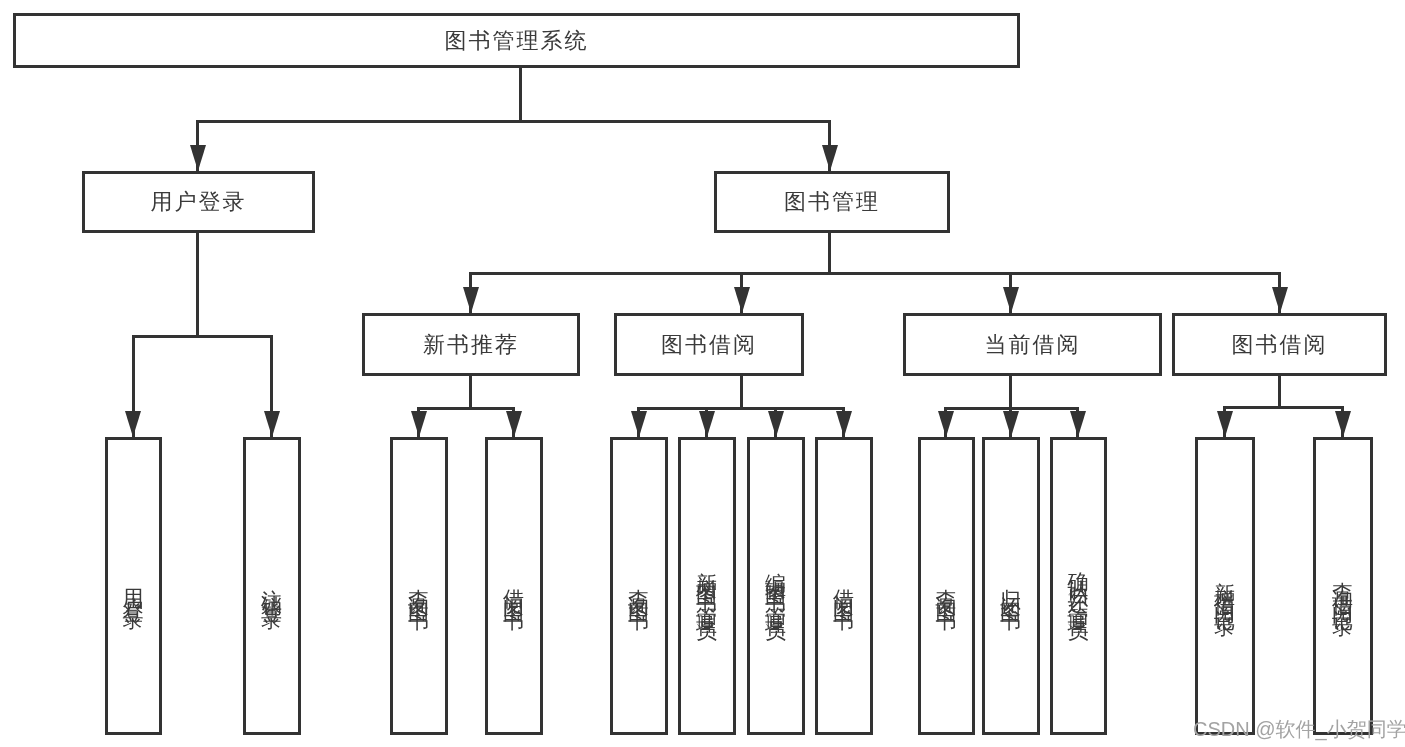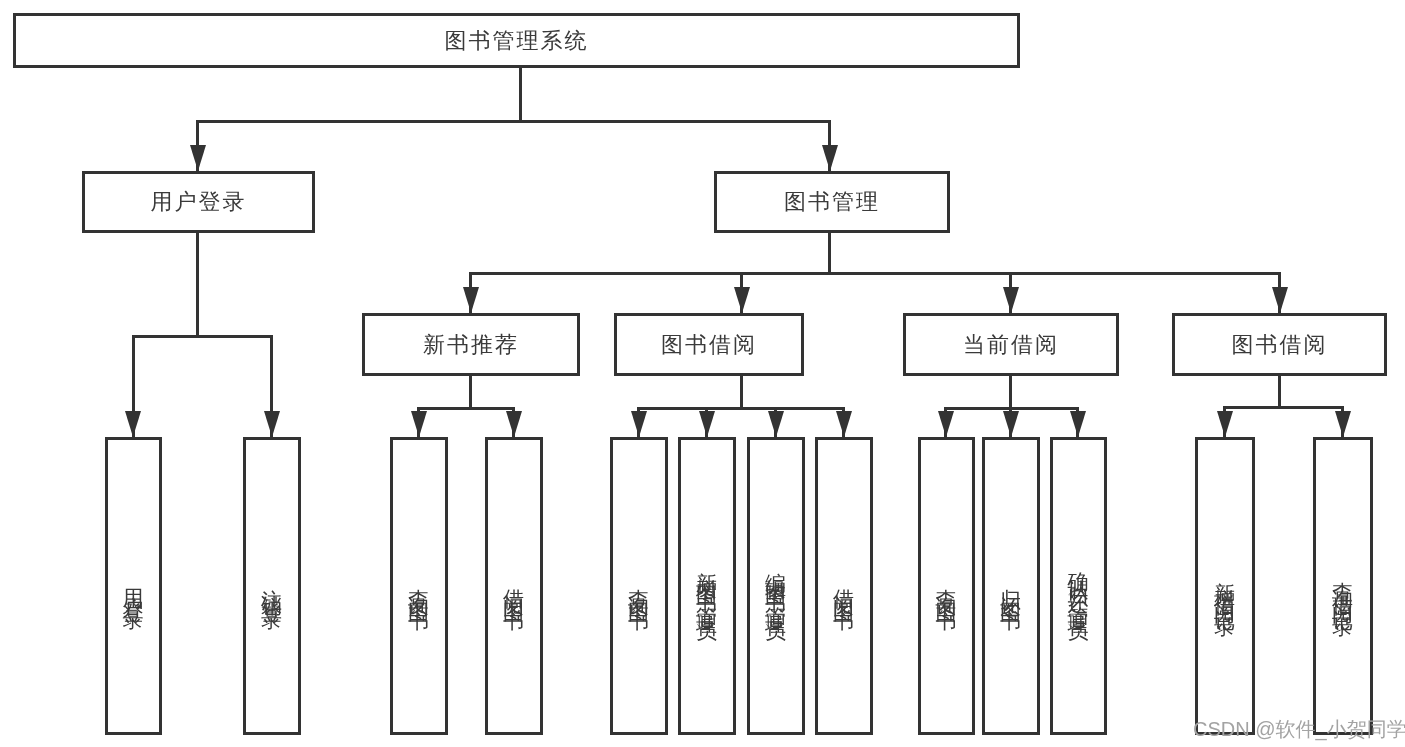--- a/index.html
+++ b/index.html
@@ -110,21 +110,21 @@
   <div class="node" style="left:362px;top:313px;width:218px;height:63px">
     <span class="lbl">新书推荐</span>
   </div>
 
   <div class="node" style="left:714px;top:171px;width:236px;height:62px">
     <span class="lbl">图书管理</span>
   </div>
   <div class="node" style="left:614px;top:313px;width:190px;height:63px">
     <span class="lbl">图书借阅</span>
   </div>
-  <div class="node" style="left:903px;top:313px;width:216px;height:63px">
+  <div class="node" style="left:903px;top:313px;width:259px;height:63px">
     <span class="lbl">当前借阅</span>
   </div>
   <div class="node" style="left:1172px;top:313px;width:215px;height:63px">
     <span class="lbl">图书借阅</span>
   </div>
 
   <div class="node v" style="left:105px;top:437px;width:57px;height:298px">
     <span class="lbl">用户登录</span>
   </div>
   <div class="node v" style="left:243px;top:437px;width:58px;height:298px">

